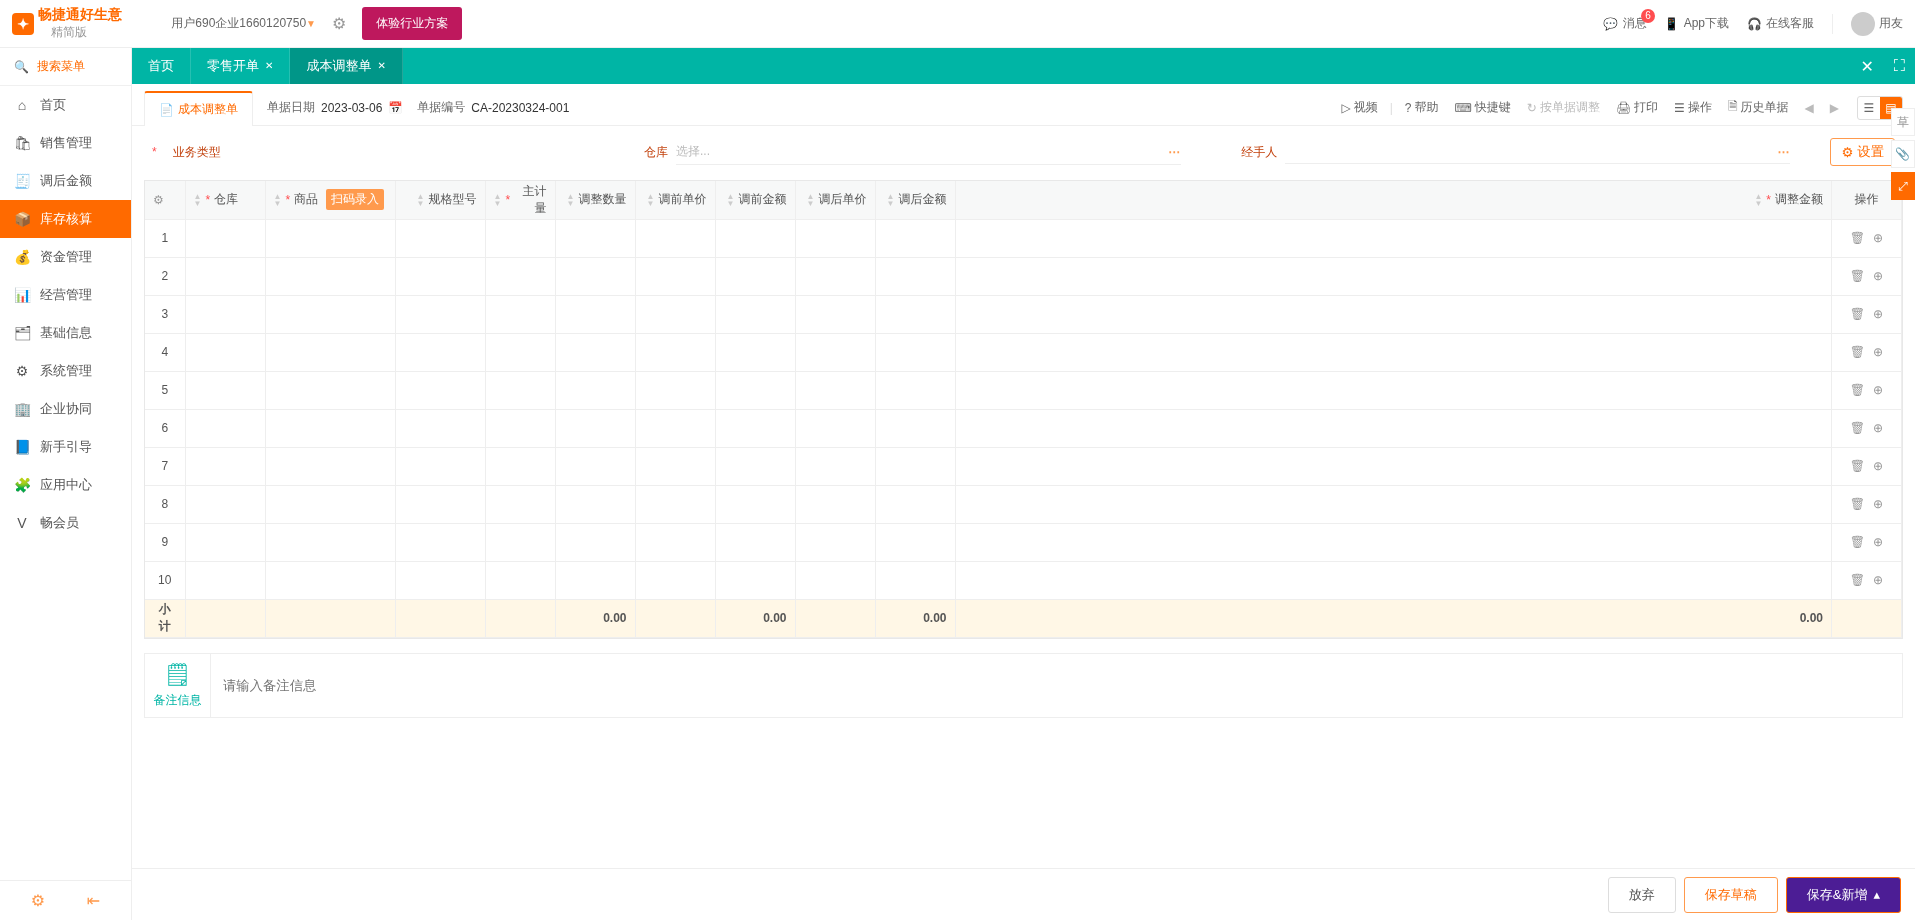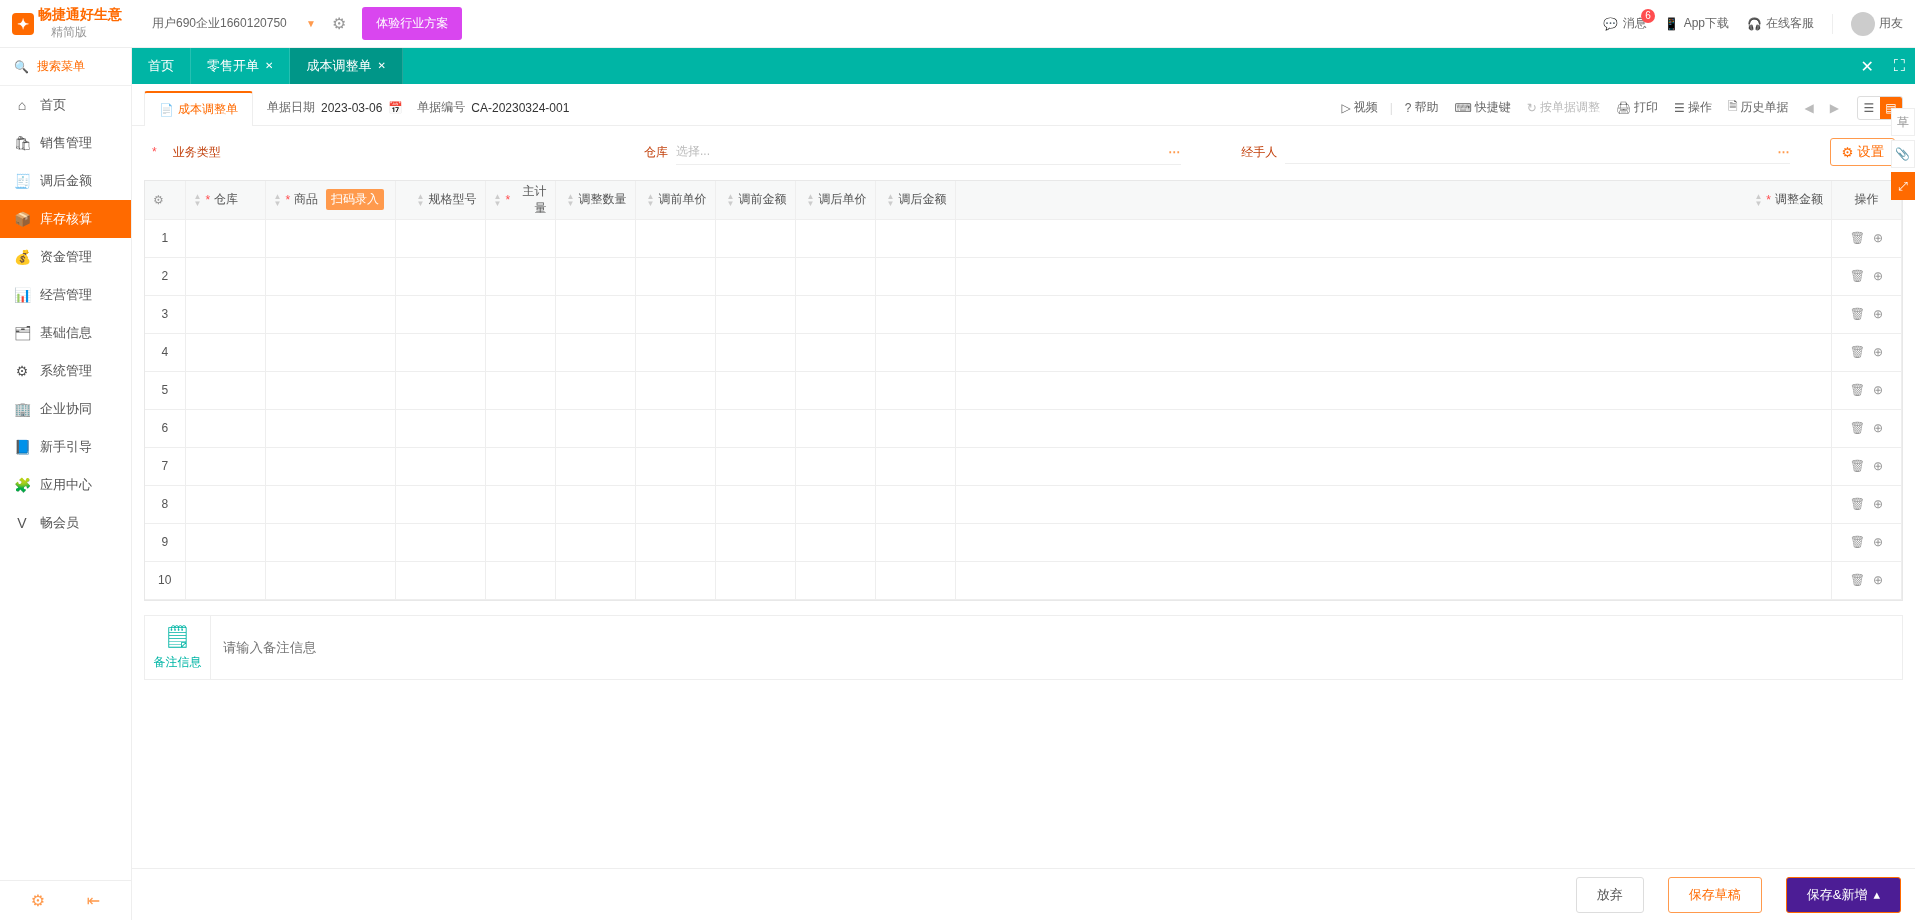--- a/index.html
+++ b/index.html
@@ -4,23 +4,23 @@
 <style>
 * { margin: 0; padding: 0; box-sizing: border-box; }
 body { font-family: "Microsoft YaHei", Arial, sans-serif; font-size: 12px; color: #333; background: #f5f5f5; overflow: hidden; }
 
 
 .top-header { height: 48px; background: #fff; display: flex; align-items: center; padding: 0 12px; border-bottom: 1px solid #eee; }
 .logo-block { display: flex; align-items: center; margin-right: 12px; color: #ff6a00; font-weight: bold; font-size: 14px; }
 .logo-icon { width: 22px; height: 22px; background: #ff6a00; border-radius: 4px; margin-right: 4px; display: flex; align-items: center; justify-content: center; color: #fff; font-size: 14px; }
 .logo-sub { font-size: 12px; color: #999; font-weight: normal; margin-left: 13px; }
 .user-select { display: flex; align-items: center; margin-left: 10px; }
-.user-select-box { width: 180px; border: none; color: #666; display: flex; align-items: center; justify-content: space-between; padding: 4px 8px; }
+.user-select-box { width: 180px; border: none; color: #666; display: flex; align-items: center; justify-content: flex-end; padding: 4px 8px; }
 .gear-btn { margin-left: 8px; color: #999; cursor: pointer; font-size: 16px; }
-.primary-btn { margin-left: 16px; background: #d946ef; color: #fff; border: none; padding: 8px 14px; border-radius: 3px; cursor: pointer; font-size: 12px; }
+.primary-btn { margin-left: 16px; background: #be185d; color: #fff; border: none; padding: 8px 14px; border-radius: 3px; cursor: pointer; font-size: 12px; }
 .header-spacer { flex: 1; }
 .header-right { display: flex; align-items: center; gap: 18px; }
 .header-icon-btn { display: flex; align-items: center; gap: 4px; color: #666; cursor: pointer; position: relative; }
 .badge { position: absolute; top: -6px; right: -8px; background: #ff4d4f; color: #fff; border-radius: 8px; padding: 0 4px; font-size: 10px; line-height: 14px; }
 .divider-v { width: 1px; height: 20px; background: #eee; }
 .avatar { width: 24px; height: 24px; background: #ccc; border-radius: 50%; }
 
 
 .app-body { display: flex; height: calc(100vh - 48px); }
 .sidebar { width: 132px; background: #fff; display: flex; flex-direction: column; border-right: 1px solid #eee; }
@@ -89,21 +89,21 @@
 .gear-th { text-align: left; color: #999; }
 .subtotal-row td { background: #fff7e6; font-weight: bold; }
 .row-actions { display: flex; gap: 8px; justify-content: center; color: #999; }
 
 
 .remarks-block { margin: 14px 12px 0; display: flex; border: 1px solid #eee; }
 .remarks-left { width: 66px; display: flex; flex-direction: column; align-items: center; justify-content: center; gap: 4px; color: #00b5a5; border-right: 1px solid #eee; padding: 8px; }
 .remarks-icon { font-size: 22px; }
 .remarks-input { flex: 1; border: none; padding: 10px 12px; color: #999; outline: none; font-family: inherit; }
 
-.footer-bar { position: absolute; bottom: 0; left: 0; right: 0; height: 52px; background: #fff; border-top: 1px solid #eee; display: flex; justify-content: flex-end; align-items: center; gap: 24px; padding: 0 14px; }
+.footer-bar { position: absolute; bottom: 0; left: 0; right: 0; height: 52px; background: #fff; border-top: 1px solid #eee; display: flex; justify-content: flex-end; align-items: center; gap: 8px; padding: 0 14px; }
 .btn { border: 1px solid #ddd; background: #fff; padding: 8px 20px; border-radius: 3px; cursor: pointer; font-size: 13px; color: #555; }
 .btn.outline-primary { border-color: #ff9a4d; color: #ff6a00; }
 .btn.solid-primary { background: #4c1d95; border-color: #ff6a00; color: #fff; display: flex; align-items: center; gap: 6px; }
 
 
 .right-rail { position: absolute; right: 0; top: 60px; width: 24px; display: flex; flex-direction: column; gap: 4px; }
 .rail-btn { width: 24px; height: 28px; background: #fff; border: 1px solid #eee; display: flex; align-items: center; justify-content: center; color: #999; cursor: pointer; font-size: 12px; }
 .rail-btn.primary { background: #ff6a00; color: #fff; border-color: #ff6a00; }
 
 .doc-sep { color: #ddd; }
@@ -580,20 +580,34 @@
               <td></td>
               <td></td>
               <td></td>
               <td class="col-op">
                 <div class="row-actions">
                   <span>🗑</span>
                   <span>⊕</span>
                 </div>
               </td>
             </tr>
+            <tr class="subtotal-row">
+              <td class="col-idx" style="text-align:center">小计</td>
+              <td></td>
+              <td></td>
+              <td></td>
+              <td></td>
+              <td>0.00</td>
+              <td></td>
+              <td>0.00</td>
+              <td></td>
+              <td>0.00</td>
+              <td>0.00</td>
+              <td></td>
+            </tr>
           </tbody>
       </table>
     </div>
 
     <div class="remarks-block">
       <div class="remarks-left">
         <span class="remarks-icon">🗒</span>
         <span>备注信息</span>
       </div>
       <input class="remarks-input" placeholder="请输入备注信息" style="">

